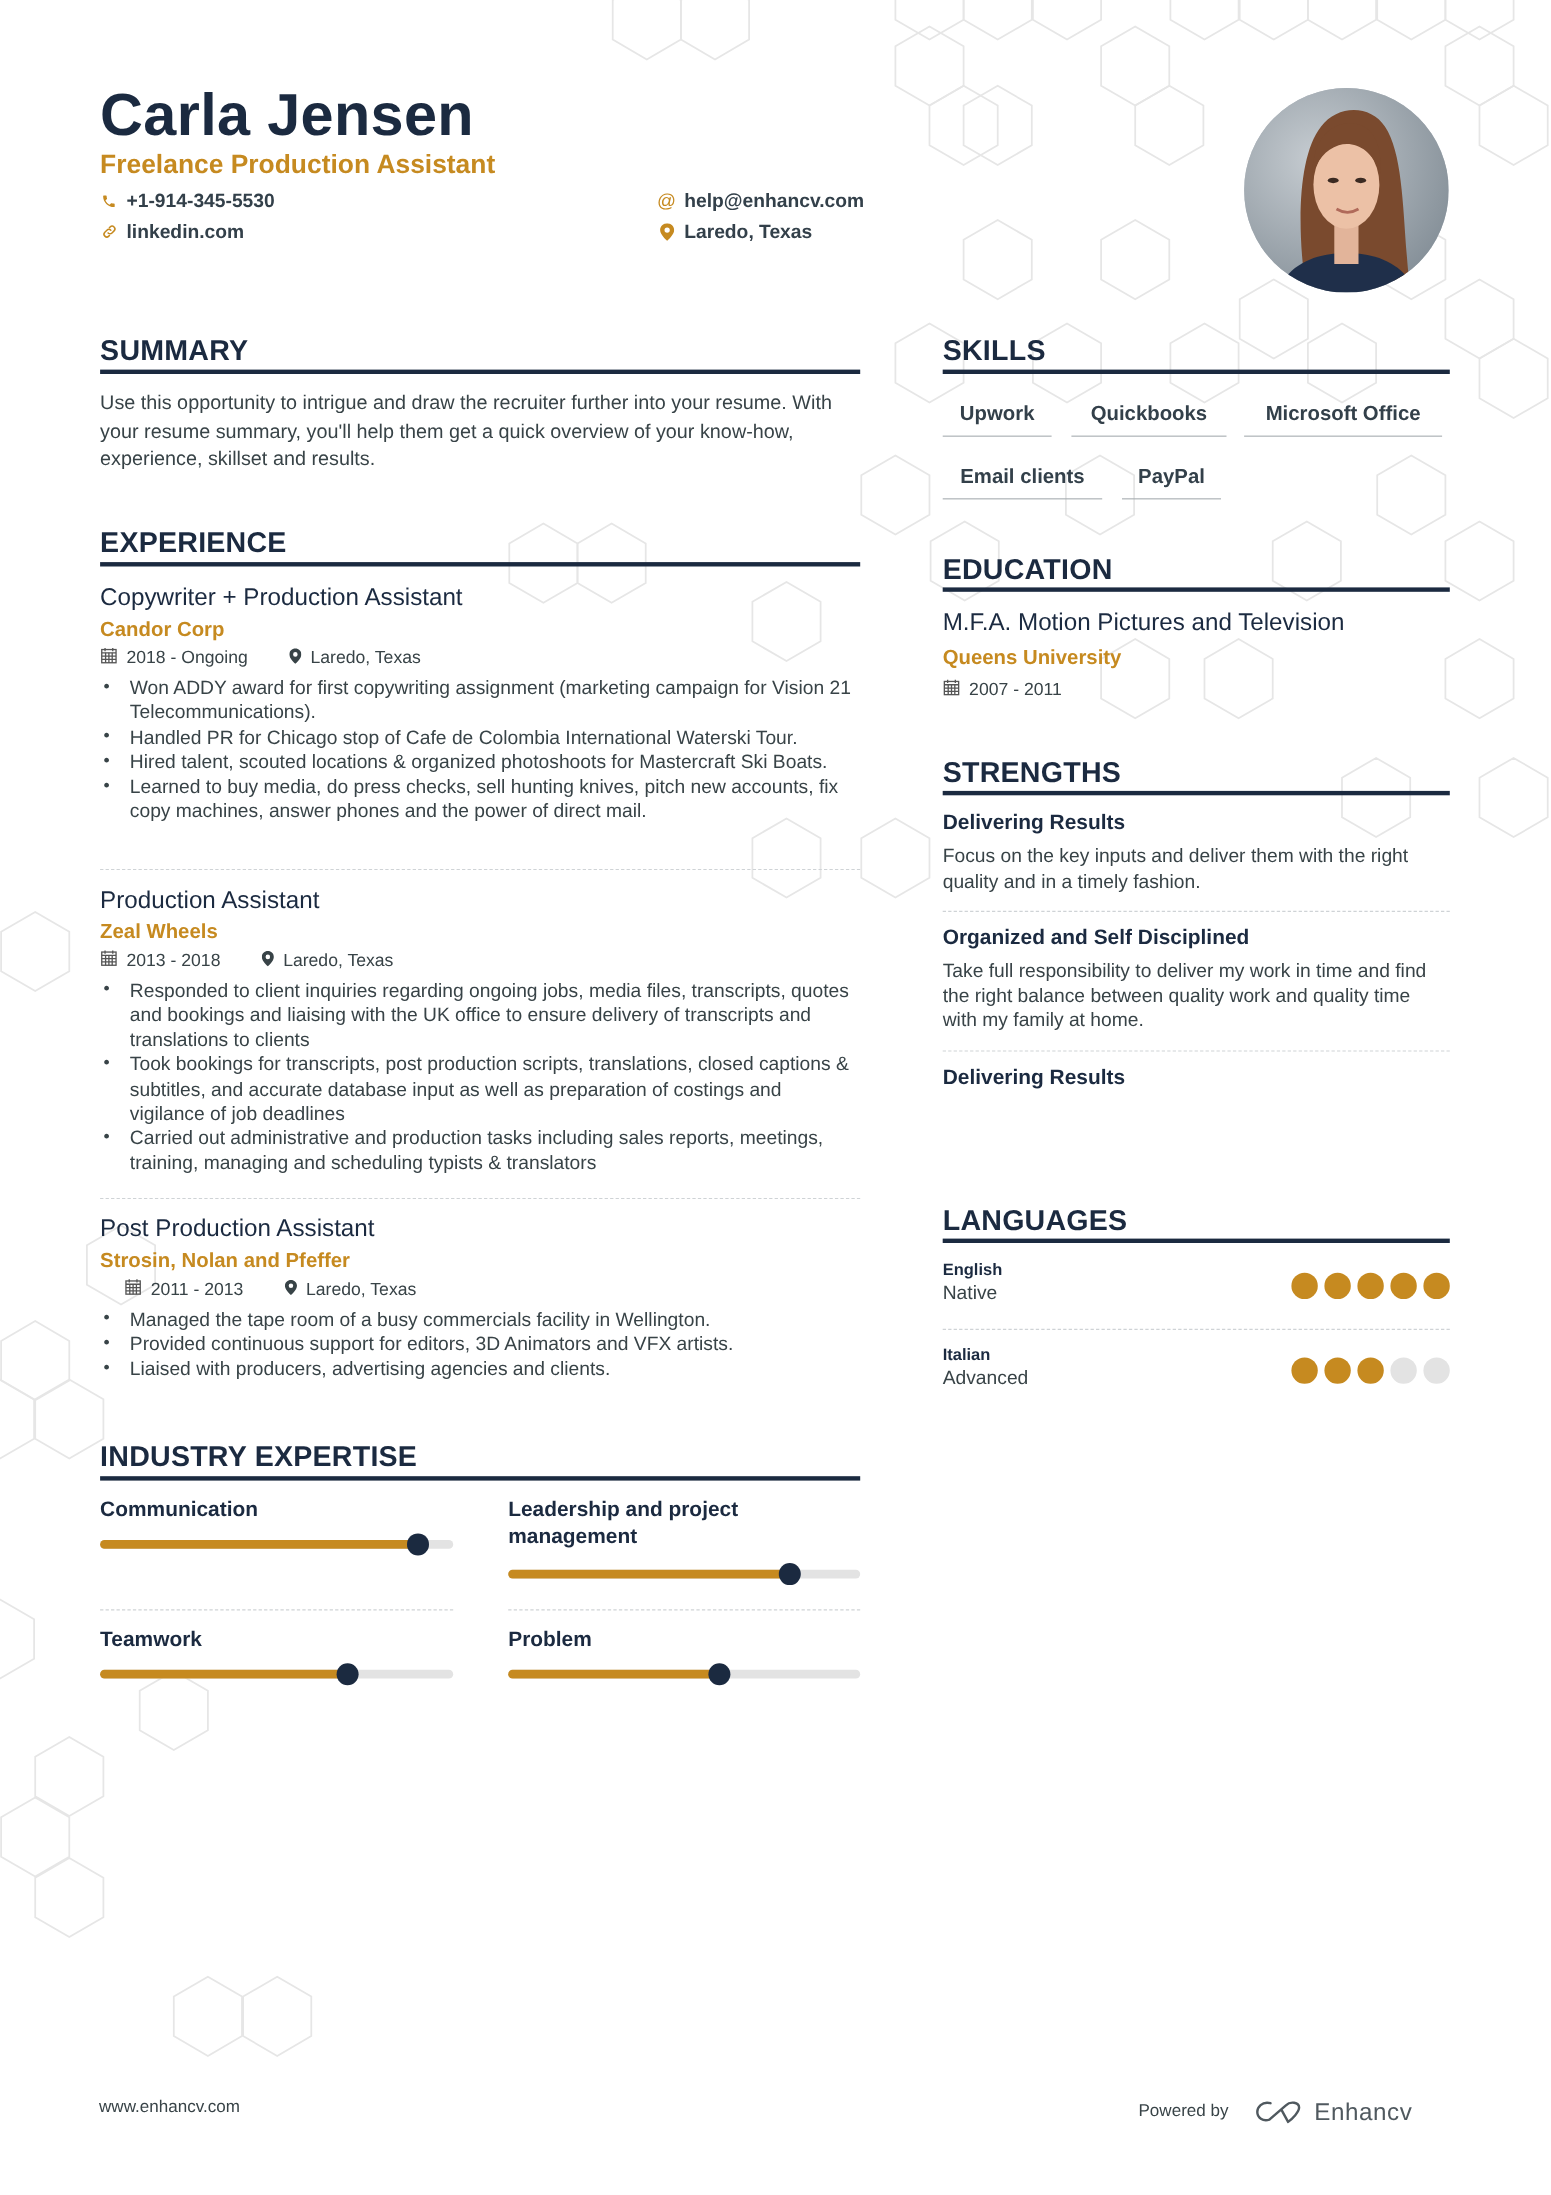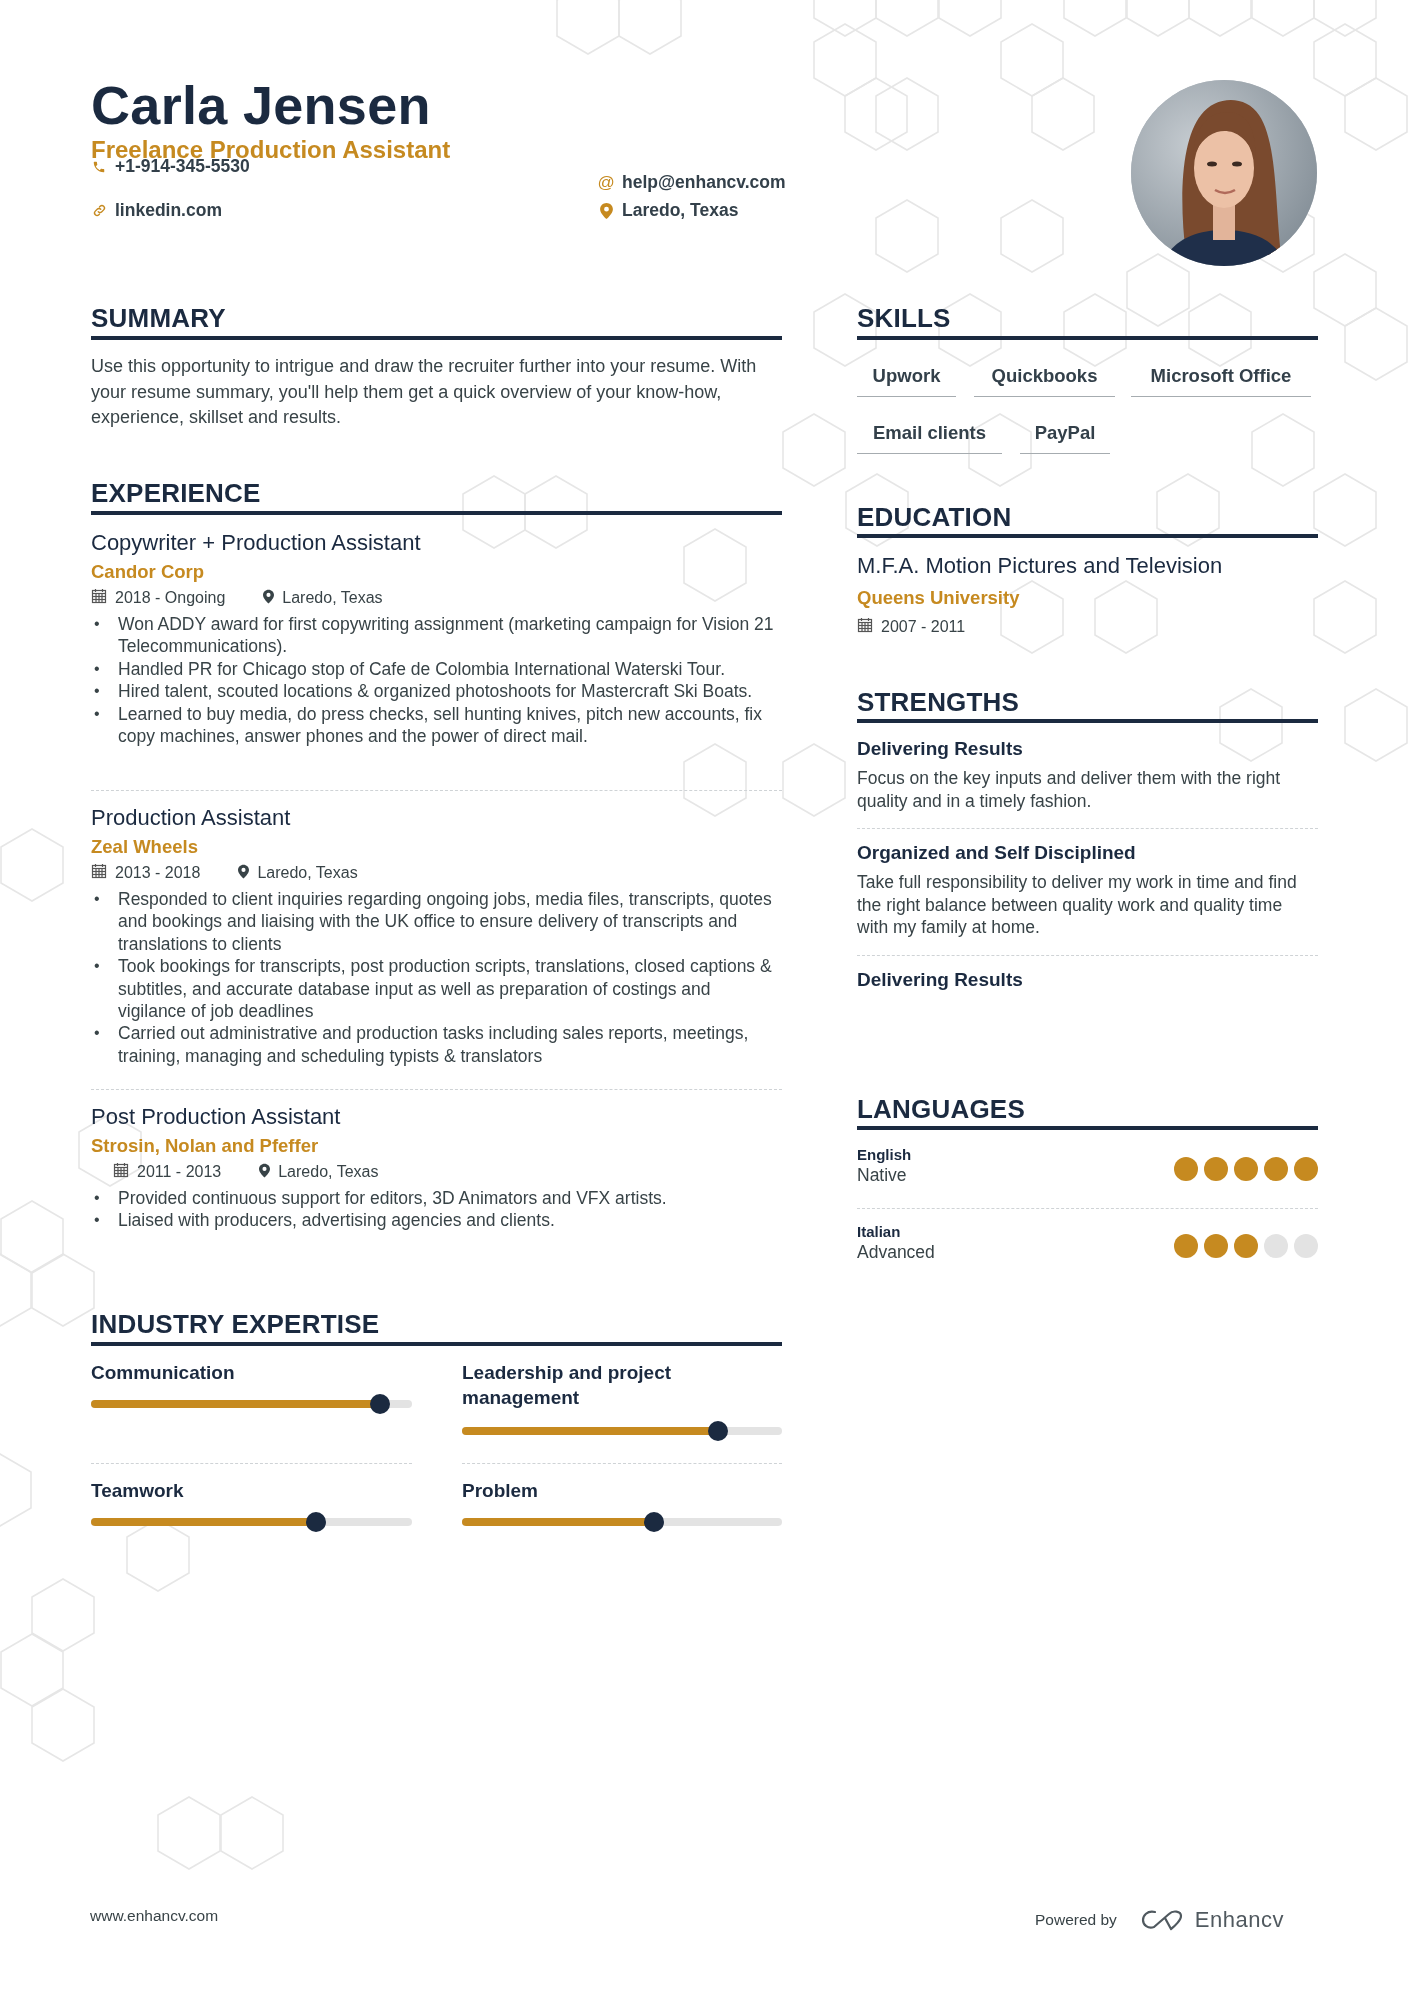--- a/index.html
+++ b/index.html
@@ -6,21 +6,21 @@
   html, body { width: 1410px; height: 1995px; background: #ffffff; overflow: hidden; }
   body { position: relative; font-family: "Liberation Sans", "DejaVu Sans", sans-serif; color: #384347; }
   .bg-hex { position: absolute; left: 0; top: 0; width: 1410px; height: 1995px; z-index: 0; pointer-events: none; }
   .abs { position: absolute; z-index: 1; }
 
   
   .name { left: 91px; top: 74px; font-size: 54px; font-weight: 700; color: #1b2a40; letter-spacing: 0.3px; }
   .job-title { left: 91px; top: 136px; font-size: 24px; font-weight: 700; color: #c68a20; }
   .contact { font-size: 17.5px; font-weight: 700; color: #33404a; display: flex; align-items: center; gap: 8px; }
   .contact .ic { color: #c68a20; font-size: 15px; width: 16px; display: inline-flex; justify-content: center; }
-  .c-phone { left: 91px; top: 156px; }
+  .c-phone { left: 91px; top: 172px; }
   .c-link { left: 91px; top: 200px; }
   .c-email { left: 598px; top: 172px; }
   .c-loc { left: 598px; top: 200px; }
   .photo { left: 1131px; top: 80px; width: 186px; height: 186px; border-radius: 50%; overflow: hidden; background: #b4bbc2; }
 
   
   .sec-h { font-size: 26px; font-weight: 700; color: #1b2a40; letter-spacing: 0.2px; }
   .sec-rule { height: 4px; background: #1b2a40; }
   .left-col { left: 91px; width: 691px; }
   .right-col { left: 857px; width: 461px; }
@@ -264,20 +264,21 @@
           <line x1="11" y1="5.5" x2="11" y2="14.5"></line>
         </svg></span>
     <span>2011 - 2013</span>
     <span class="gap"></span>
     <span><svg width="11" height="15" viewBox="0 0 24 30">
           <path fill="#384347" d="M12 0C5.4 0 0 5.2 0 11.6 0 20 12 30 12 30s12-10 12-18.4C24 5.2 18.6 0 12 0zm0 16a4.5 4.5 0 1 1 0-9 4.5 4.5 0 0 1 0 9z"></path>
         </svg></span>
     <span>Laredo, Texas</span>
   </div>
   <ul class="bullets" style="margin-top:5px;">
+    <li>Managed the tape room of a busy commercials facility in Wellington.</li>
     <li>Provided continuous support for editors, 3D Animators and VFX artists.</li>
     <li>Liaised with producers, advertising agencies and clients.</li>
   </ul>
 </div>
 
 <div class="abs sec-h left-col" style="top:1309px;">INDUSTRY EXPERTISE</div>
 <div class="abs sec-rule left-col" style="top:1342px;"></div>
 
 <div class="abs xp-label" style="left:91px; top:1360px; width:320px;">Communication</div>
 <div class="slider" style="left:91px; top:1400px; width:321px;">

